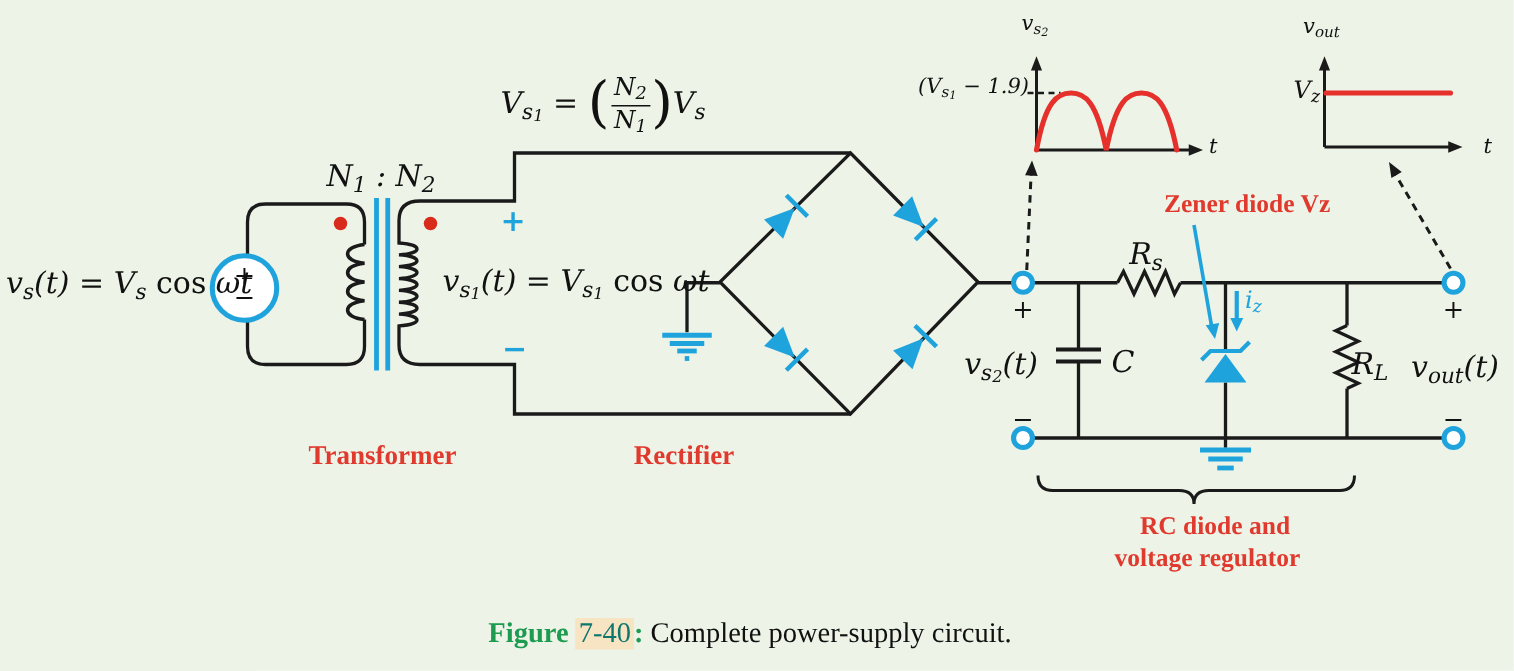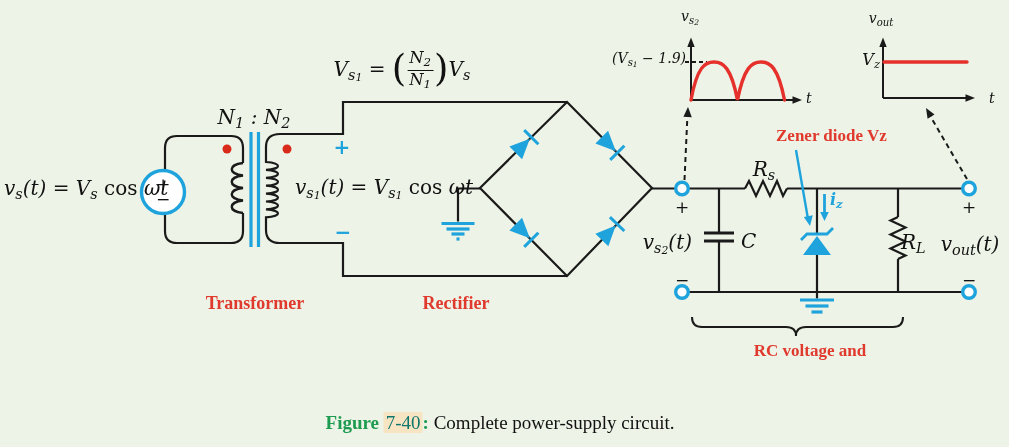--- a/index.html
+++ b/index.html
@@ -12,21 +12,21 @@
   .txt{position:absolute;font-style:italic;font-size:20px;line-height:1.15;white-space:nowrap;}
   .txt .sb1{font-size:72%;vertical-align:-0.28em;}
   .txt .sb2{font-size:54%;vertical-align:-0.5em;}
   .txt .up{font-style:normal;}
   .txt .big{font-size:185%;font-style:normal;vertical-align:-0.15em;line-height:0;}
   .frac{display:inline-flex;flex-direction:column;vertical-align:middle;text-align:center;font-size:82%;line-height:1.12;margin:0 1px;}
   .frac > span:first-child{border-bottom:1.4px solid #111;padding:0 2px;}
   .center{transform:translateX(-50%);}
   .rlabel{position:absolute;font-family:"Liberation Serif",serif;font-style:normal;font-weight:bold;
           color:#e0392e;font-size:18px;line-height:1.15;white-space:nowrap;text-align:right;}
-  .blue{color:#1fa3dc;font-weight:bold;}
+  .blue{color:#1fa3dc;}
   .sign{position:absolute;font-style:normal;font-size:17px;line-height:1;white-space:nowrap;}
   .sign.b{color:#1fa3dc;font-weight:bold;font-size:20px;}
   .small{font-size:14px;}
   .caption{position:absolute;left:500px;top:412px;transform:translateX(-50%);
            font-family:"Liberation Serif",serif;font-size:19px;white-space:nowrap;font-style:normal;}
   .caption .fig{color:#1d9b50;font-weight:bold;}
   .caption .fig-num{color:#0f766e;font-weight:normal;background:#f7e4c3;padding:0 2px;}
   .caption .body{color:#111;}
 </style>
 </head>
@@ -153,21 +153,22 @@
   <div class="sign" style="left:969px;top:199px;transform:translateX(-50%);">+</div>
   <div class="sign" style="left:969px;top:272px;transform:translateX(-50%);">−</div>
 
   <div class="txt" style="left:640px;top:231px;width:52px;text-align:right;"><span class="">v</span><span class="sb1">s</span><span class="sb2">2</span><span class="">(t)</span></div>
   <div class="txt" style="left:741px;top:230px;"><span class="">C</span></div>
   <div class="txt center" style="left:764px;top:158px;"><span class="">R</span><span class="sb1">s</span></div>
   <div class="txt blue" style="left:830px;top:191px;font-size:16px;"><span class="">i</span><span class="sb1">z</span></div>
   <div class="txt" style="left:901px;top:231px;"><span class="">R</span><span class="sb1">L</span></div>
   <div class="txt center" style="left:970px;top:233px;"><span class="">v</span><span class="sb1">out</span><span class="">(t)</span></div>
   <div class="rlabel" style="left:776px;top:126px;font-size:17px;"><span class="">Zener diode </span><span class="it">V</span><span class="sb1 it">z</span></div>
-  <div class="rlabel center" style="left:810px;top:341px;font-size:17px;">RC voltage and</div>
+  <div class="rlabel center" style="left:810px;top:341px;font-size:17px;">RC diode and</div>
+  <div class="rlabel center" style="left:805px;top:362px;font-size:17px;">voltage regulator</div>
 
   <div class="txt center small" style="left:690px;top:8px;"><span class="">v</span><span class="sb1">s</span><span class="sb2">2</span></div>
   <div class="txt small" style="left:560px;top:50px;width:126px;text-align:right;"><span class="">(V</span><span class="sb1">s</span><span class="sb2">1</span><span class=""> − 1.9)</span></div>
   <div class="txt small" style="left:806px;top:90px;">t</div>
 
   <div class="txt center small" style="left:881px;top:10px;"><span class="">v</span><span class="sb1">out</span></div>
   <div class="txt small" style="left:832px;top:51px;width:48px;text-align:right;font-size:16px;"><span class="">V</span><span class="sb1">z</span></div>
   <div class="txt small" style="left:989px;top:90px;">t</div>
 
   <div class="caption">

